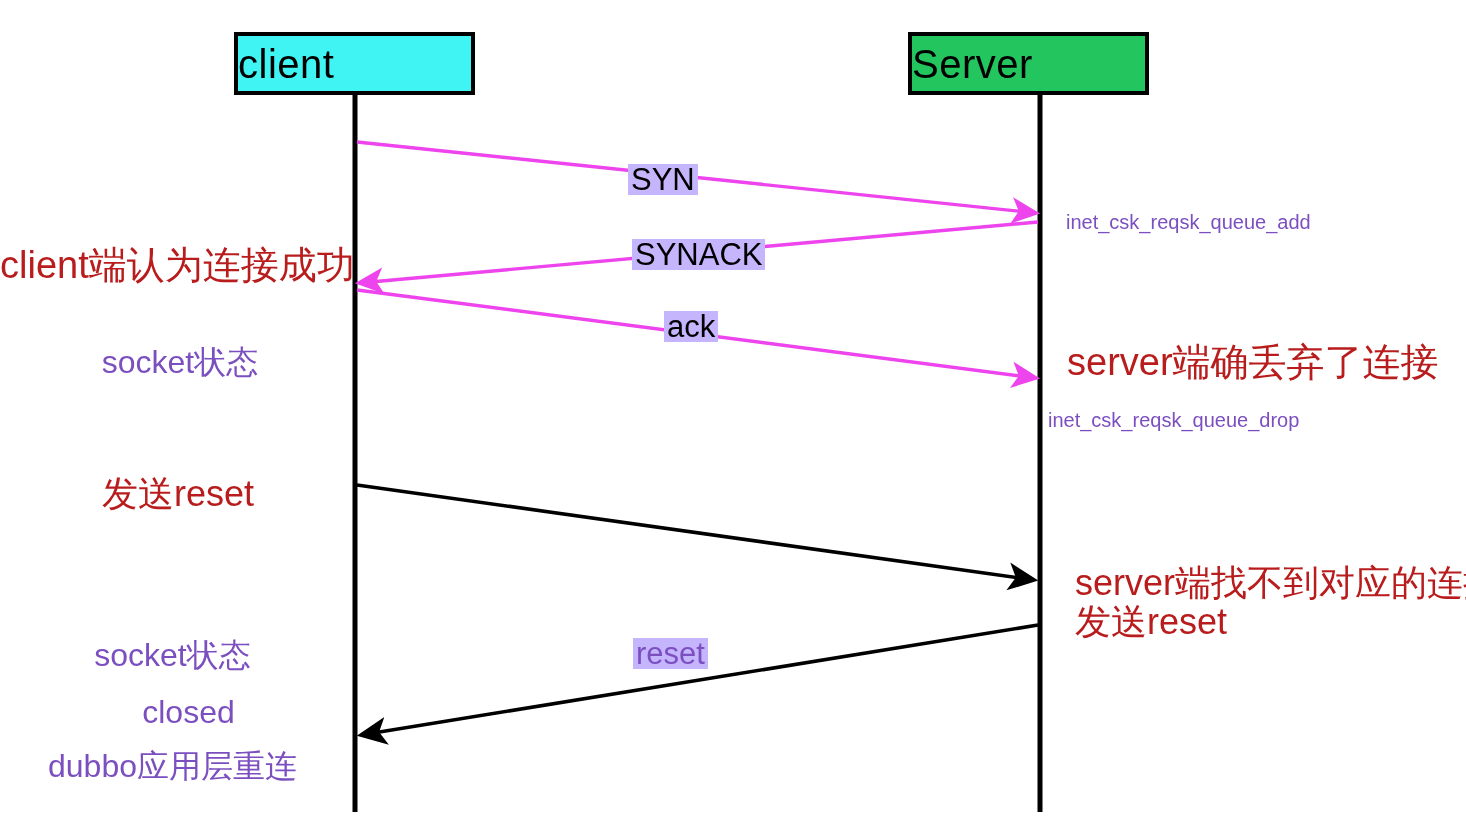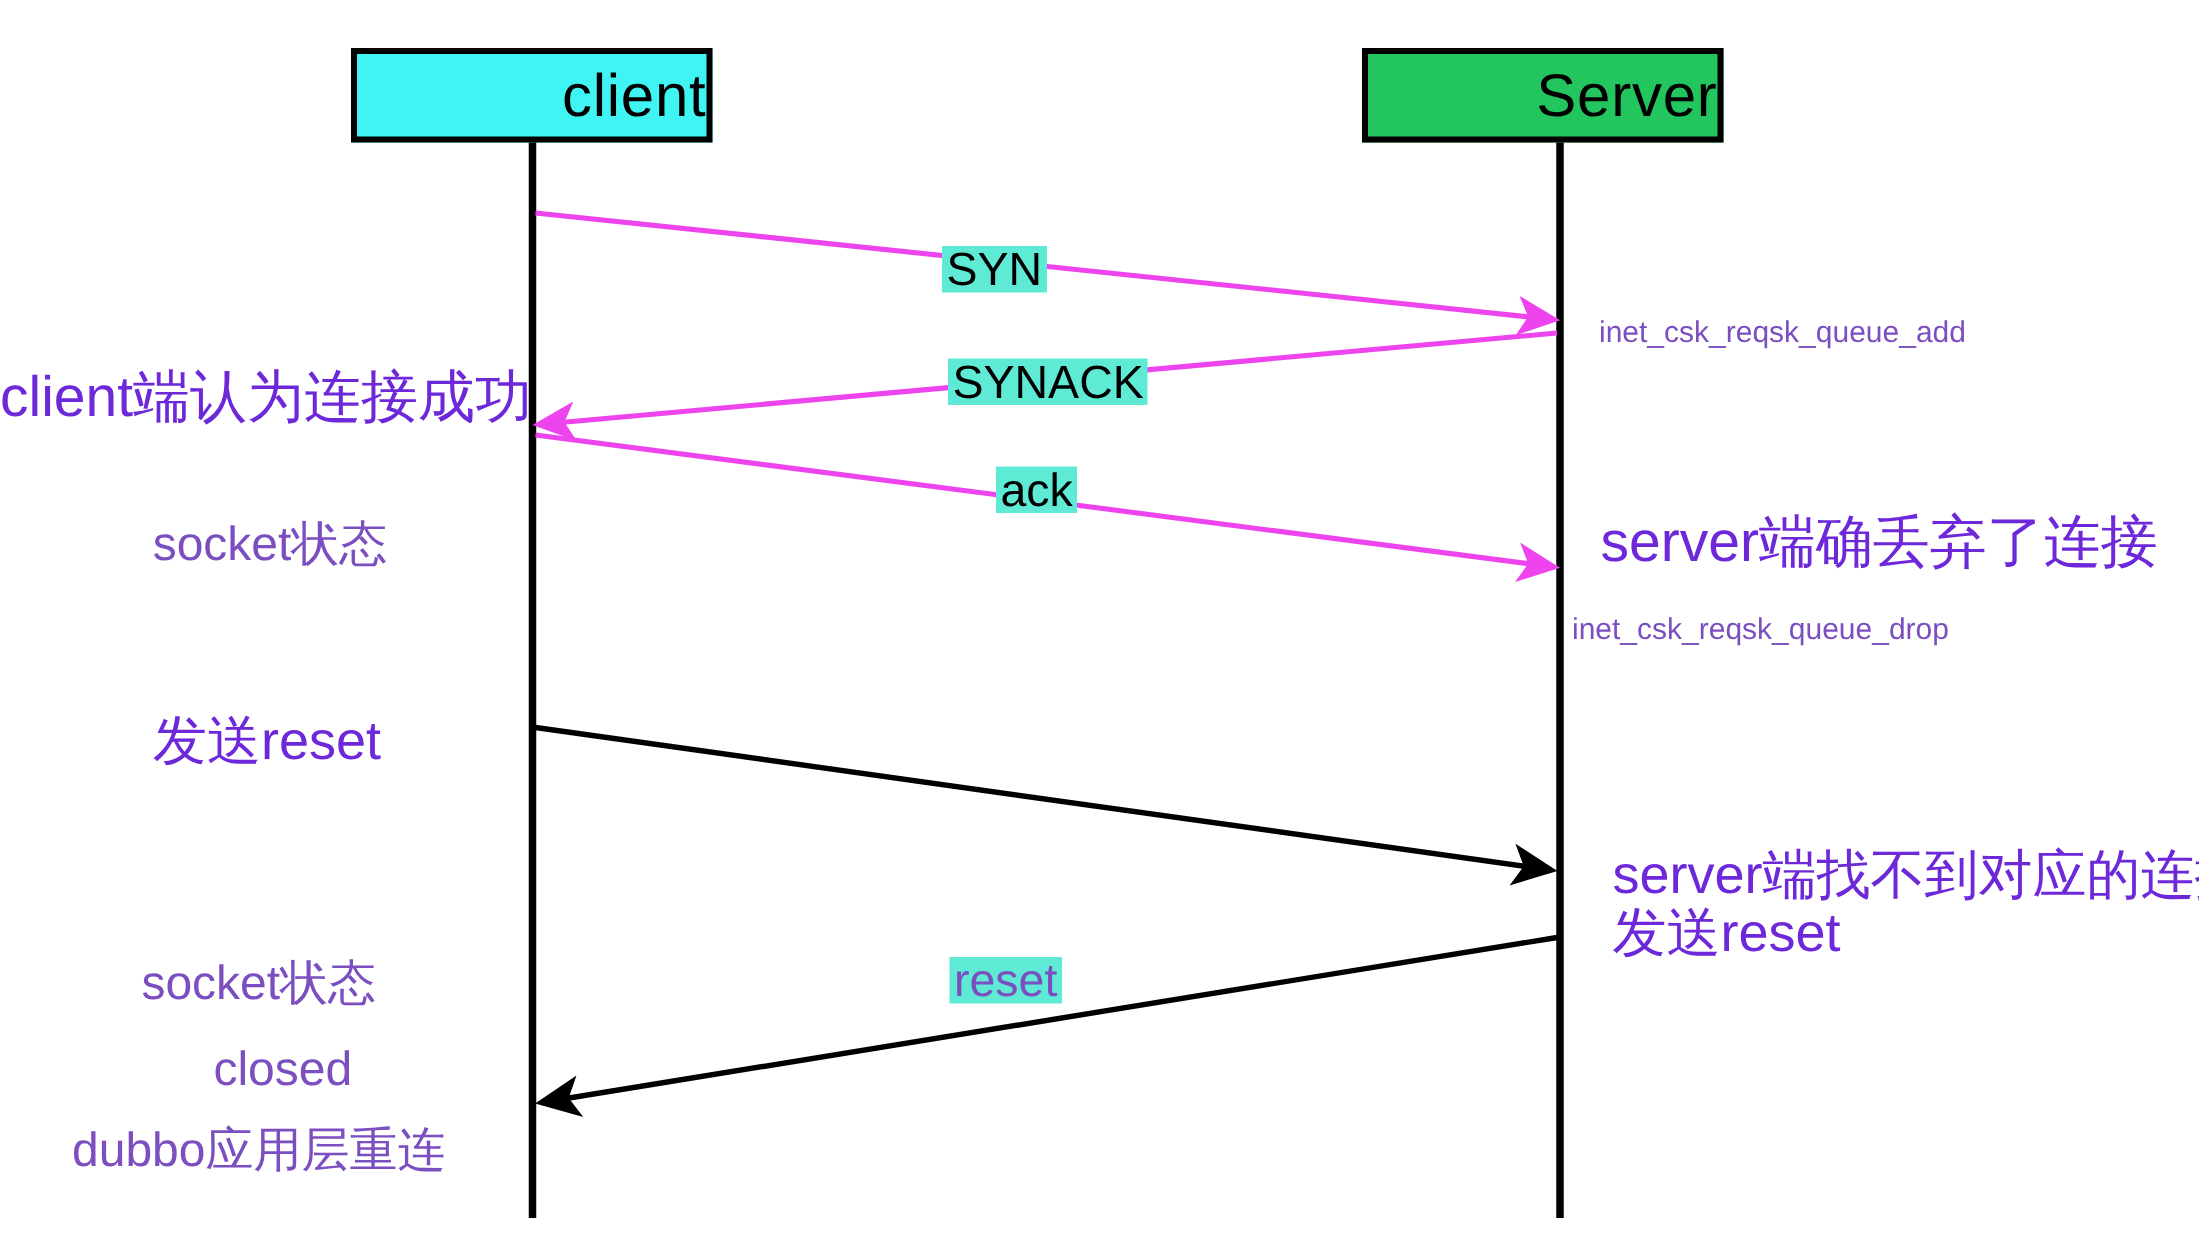--- a/index.html
+++ b/index.html
@@ -23,40 +23,40 @@
     top: 0;
     width: 1466px;
     height: 824px;
   }
   .actor-box {
     position: absolute;
     box-sizing: border-box;
     border: 4px solid #000000;
     display: flex;
     align-items: center;
-    justify-content: flex-end;
+    justify-content: flex-start;
     font-size: 40px;
     color: #000000;
     line-height: 1;
     letter-spacing: 0.5px;
   }
   .lbl {
     position: absolute;
-    color: #6d28d9;
+    color: #b91c1c;
     white-space: nowrap;
     line-height: 1.18;
   }
   .lbl.purple { color: #7B4FC0; }
   .lbl.center { text-align: center; }
   .lbl.right { text-align: right; }
   .msg {
     position: absolute;
     font-size: 31px;
     color: #000000;
-    background: #5eead4;
+    background: #c4b5fd;
     padding: 0 3px;
     white-space: nowrap;
     line-height: 1;
   }
   .msg.purple { color: #7B4FC0; }
   .big-cn { font-size: 38px; }
   .mid-cn { font-size: 36px; }
   .code { font-size: 20px; }
   .purple-lg { font-size: 32px; }
 </style>

